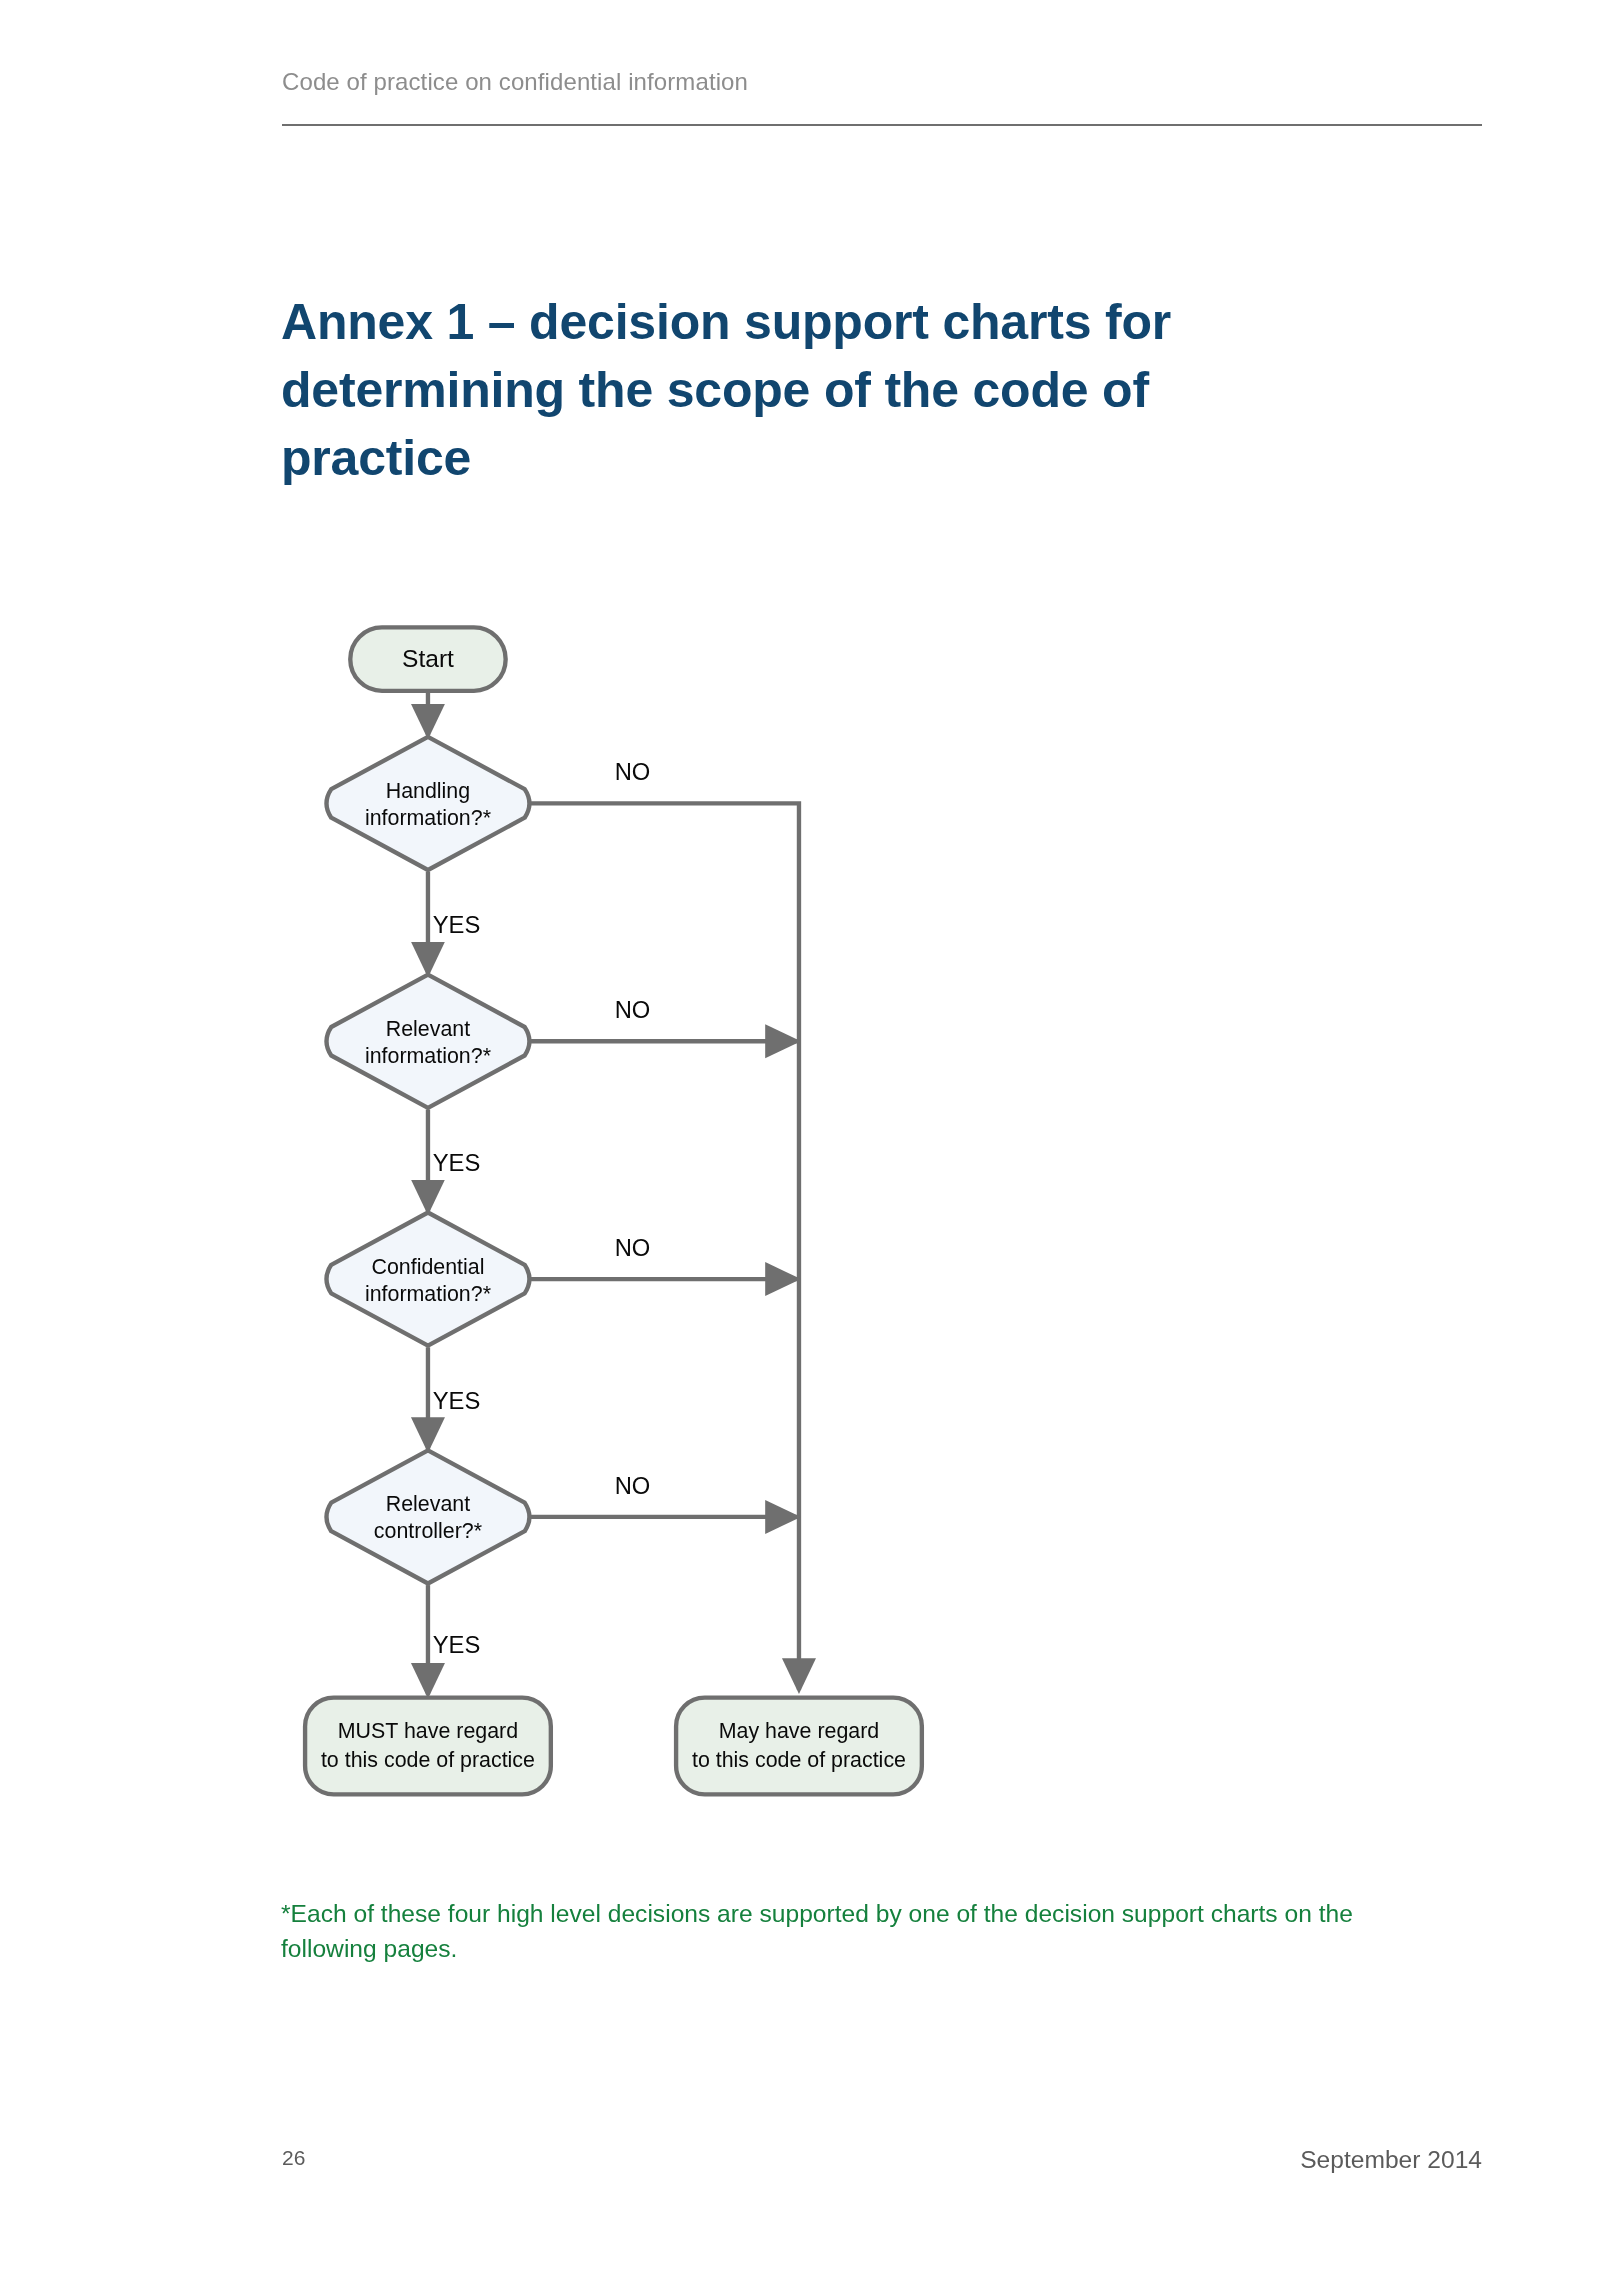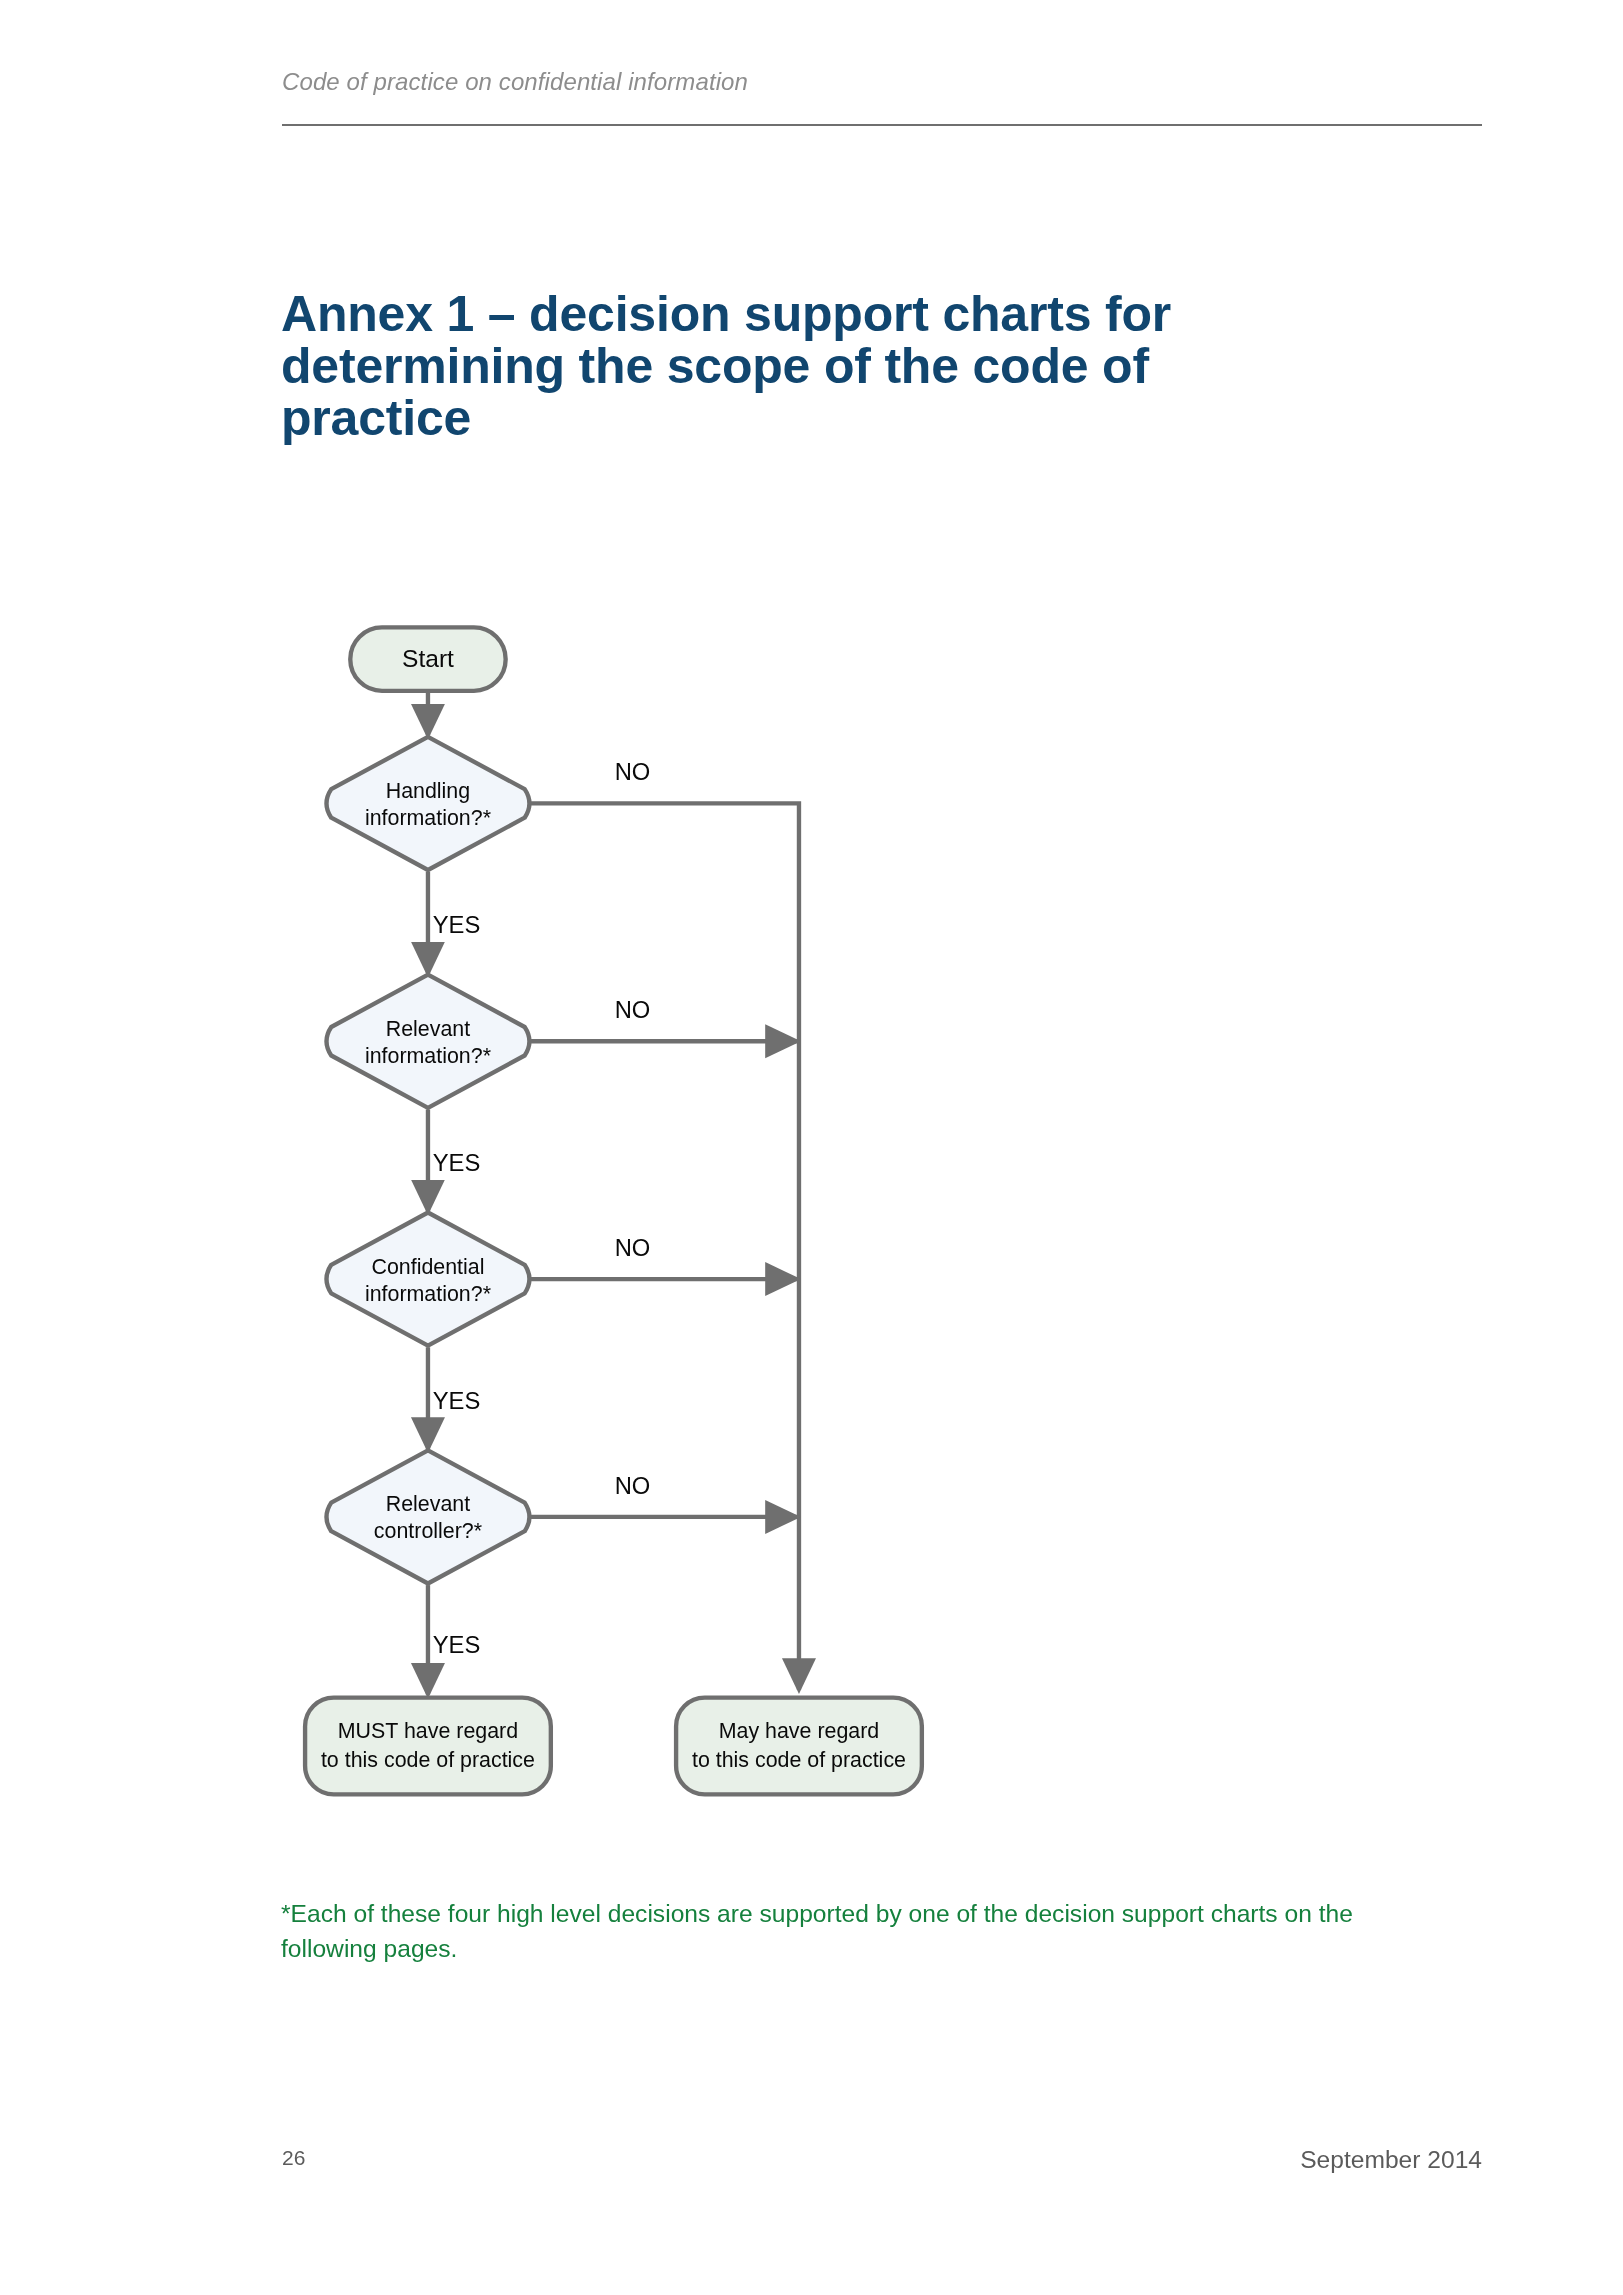--- a/index.html
+++ b/index.html
@@ -23,39 +23,38 @@
 
   
   .running-header {
     position: absolute;
     left: 282px;
     top: 68px;
     font-size: 24px;
     letter-spacing: 0.1px;
     color: #8d8d8d;
     white-space: nowrap;
-    font-style: italic;
   }
   .header-rule {
     position: absolute;
     left: 282px;
     top: 124px;
     width: 1200px;
     height: 1.6px;
     background: #6f6f6f;
   }
 
   
   .page-title {
     position: absolute;
     left: 281px;
     top: 254px;
     width: 1030px;
     font-size: 50px;
-    line-height: 52px;
+    line-height: 68px;
     font-weight: 600;
     color: #11466f;
     letter-spacing: -0.2px;
   }
   .section-subtitle {
     position: absolute;
     left: 281px;
     top: 487px;
     width: 1205px;
     font-size: 31px;

